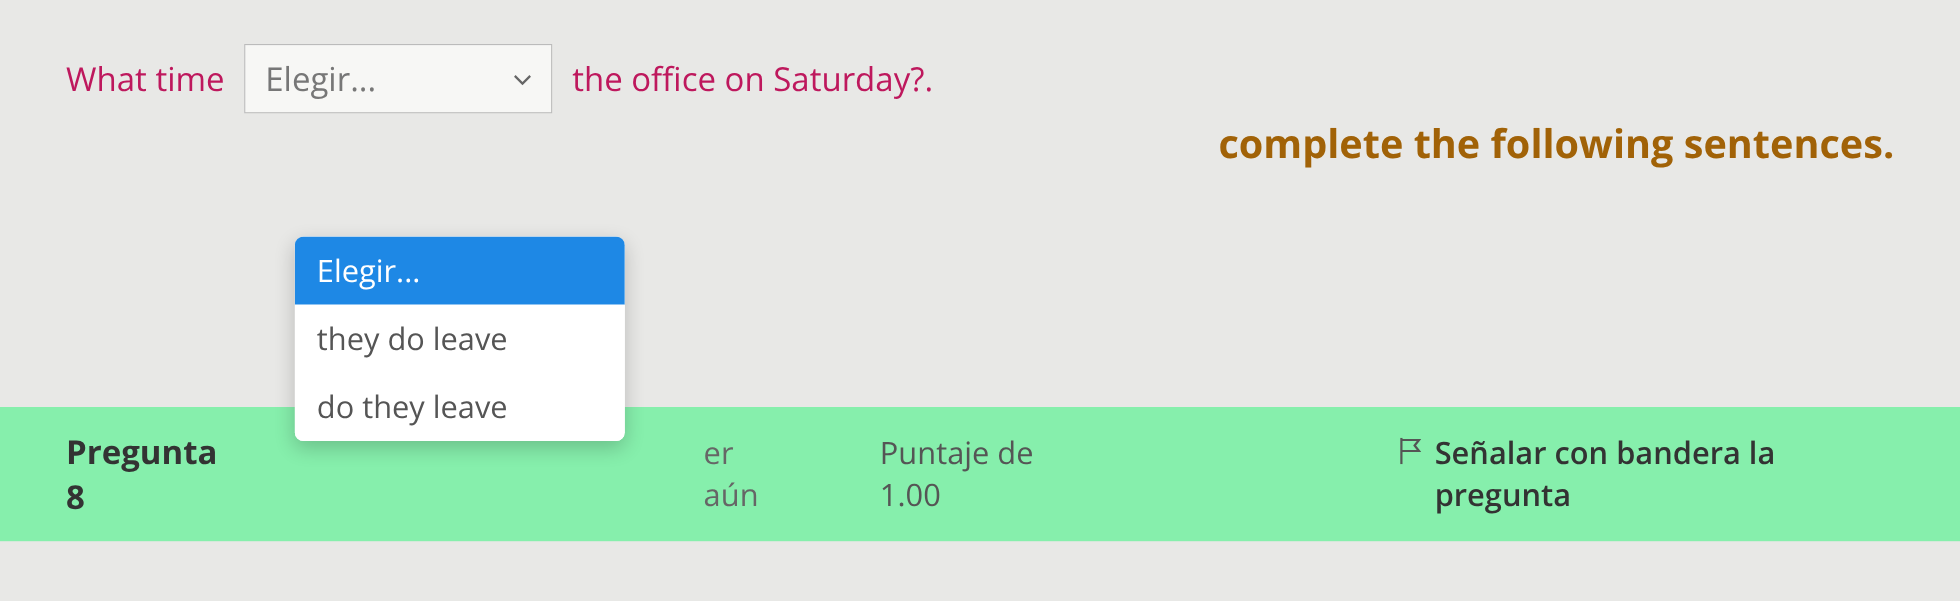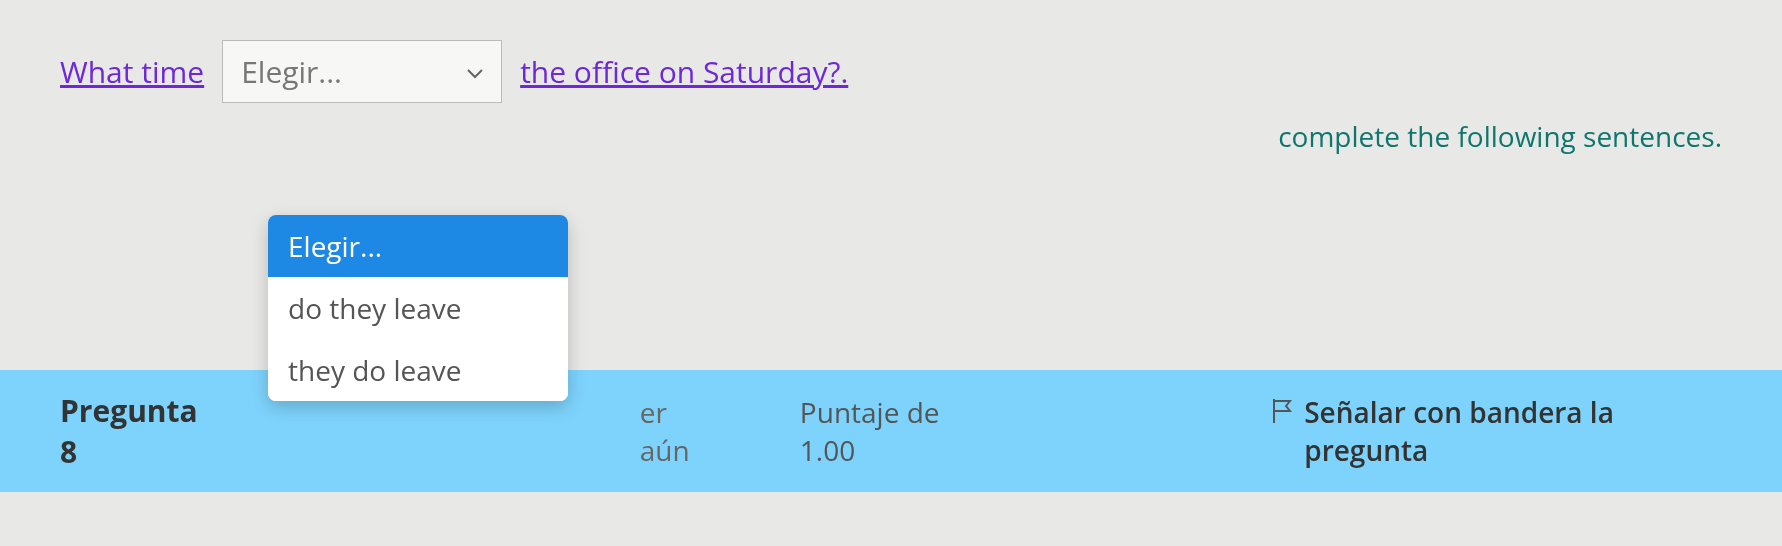--- a/index.html
+++ b/index.html
@@ -27,22 +27,21 @@
     }
     .sentence-row {
       display: flex;
       align-items: center;
       gap: 18px;
       font-size: 30px;
       color: #555;
       margin-bottom: 20px;
     }
     .sentence-text {
-      color: #6d28d9;
-      text-decoration: underline;
+      color: #be185d;
     }
     .select-box {
       display: inline-flex;
       align-items: center;
       justify-content: space-between;
       border: 1px solid #bbb;
       background: #f7f7f5;
       padding: 10px 18px;
       min-width: 280px;
       cursor: pointer;
@@ -76,21 +75,21 @@
       background: #1e88e5;
       color: #fff;
     }
     .question-bar {
       position: absolute;
       top: 370px;
       left: 0;
       right: 0;
       display: flex;
       align-items: center;
-      background: #7dd3fc;
+      background: #86efac;
       padding: 20px 60px;
       font-size: 28px;
       color: #444;
     }
     .q-label {
       font-weight: 700;
       font-size: 30px;
       color: #333;
       margin-right: 380px;
     }
@@ -110,23 +109,23 @@
       color: #333;
       font-weight: 600;
     }
     .flag-icon {
       display: inline-block;
     }
     .bottom-text {
       position: absolute;
       bottom: 8px;
       right: 60px;
-      font-size: 28px;
-      font-weight: 400;
-      color: #0f766e;
+      font-size: 36px;
+      font-weight: 700;
+      color: #a16207;
     }
   </style>
 </head>
 <body>
 
 <div class="container">
 
   <div class="sentence-row">
     <span class="sentence-text">What time</span>
     <div class="select-box">
@@ -135,22 +134,22 @@
         <svg width="16" height="10" viewBox="0 0 16 10">
             <path d="M1 1 L8 8 L15 1" stroke="#666" stroke-width="2" fill="none"></path>
           </svg>
       </span>
     </div>
     <span class="sentence-text">the office on Saturday?.</span>
   </div>
 
   <div class="dropdown">
     <div class="dropdown-option selected">Elegir...</div>
+    <div class="dropdown-option">they do leave</div>
     <div class="dropdown-option">do they leave</div>
-    <div class="dropdown-option">they do leave</div>
   </div>
 
   <div class="question-bar">
     <span class="q-label">Pregunta 8</span>
     <span class="q-status">er aún</span>
     <span class="q-score">Puntaje de 1.00</span>
     <span class="q-flag">
       <span class="flag-icon">
         <svg width="20" height="24" viewBox="0 0 20 24">
             <path d="M2 0 L2 24 M2 2 L18 2 L14 7 L18 12 L2 12" stroke="#555" stroke-width="2" fill="none"></path>

